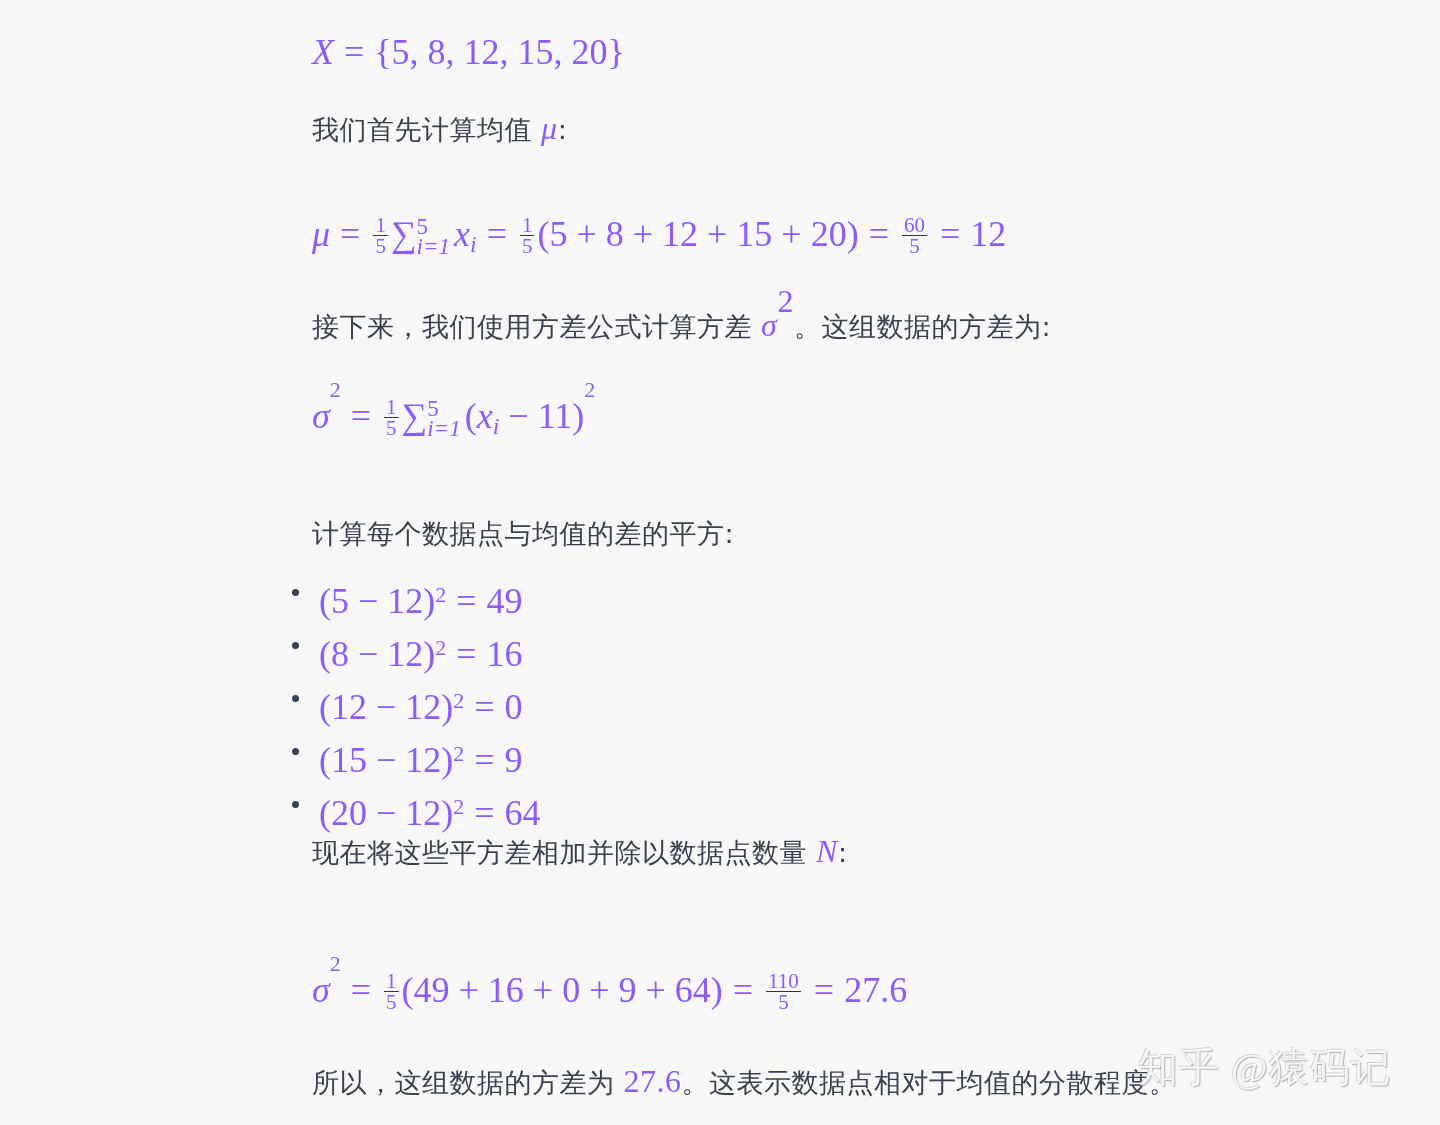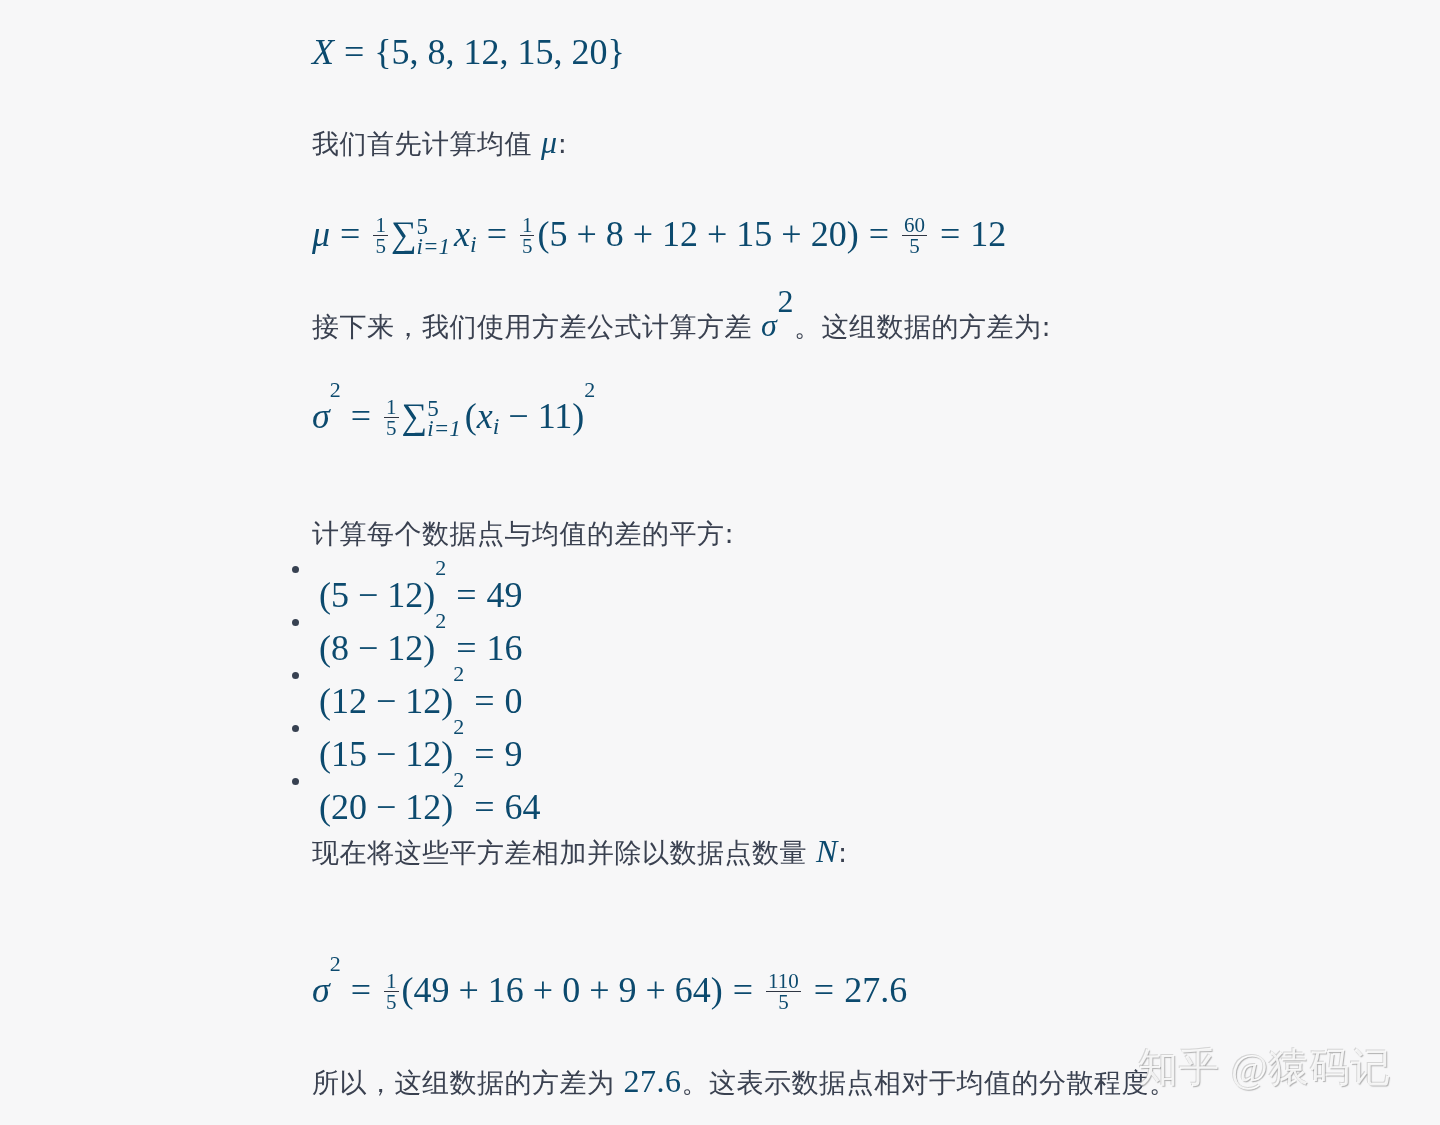--- a/index.html
+++ b/index.html
@@ -16,21 +16,21 @@
     font-family: "DejaVu Sans", "Liberation Sans", sans-serif;
   }
   .content {
     position: absolute;
     left: 312px;
     top: 0;
     width: 1100px;
   }
   .math {
     font-family: "Liberation Serif", "DejaVu Serif", serif;
-    color: #0c4a6e;
+    color: #8b5cf6;
     white-space: nowrap;
   }
   .math i { font-style: italic; }
   .mathblock {
     position: absolute;
     left: 0;
     font-size: 36px;
     line-height: 40px;
   }
   .para {
@@ -93,20 +93,21 @@
     position: absolute;
     left: -20px;
     top: 574px;
     margin: 0;
     padding: 0;
     list-style: none;
   }
   .bullets li {
     height: 53px;
     display: flex;
+    align-items: center;
     font-size: 36px;
   }
   .bullets .dot {
     width: 7px;
     height: 7px;
     border-radius: 50%;
     background: #374151;
     display: inline-block;
     margin-right: 20px;
     position: relative;
@@ -126,21 +127,21 @@
 </style>
 </head>
 <body>
 
 <div class="content">
 
   <div class="mathblock math" style="top:32px;">
     <i>X</i><span class="op">=</span><span>{5, 8, 12, 15, 20}</span>
   </div>
 
-  <div class="para" style="top:124px;">
+  <div class="para" style="top:110px;">
     <span>我们首先计算均值</span>
     <i class="math">μ</i><span>:</span>
   </div>
 
   <div class="mathblock math" style="top:214px;">
     <i>μ</i><span class="op">=</span><span class="frac"><span class="num">1</span><span class="den">5</span></span><span class="sum">∑</span><span class="sumlim"><span>5</span><span><i>i=1</i></span></span><i>x</i><sub class="m"><i>i</i></sub><span class="op">=</span><span class="frac"><span class="num">1</span><span class="den">5</span></span><span>(5 + 8 + 12 + 15 + 20)</span><span class="op">=</span><span class="frac"><span class="num">60</span><span class="den">5</span></span><span class="op">=</span><span>12</span>
   </div>
 
   <div class="para" style="top:307px;">
     <span>接下来，我们使用方差公式计算方差</span>

